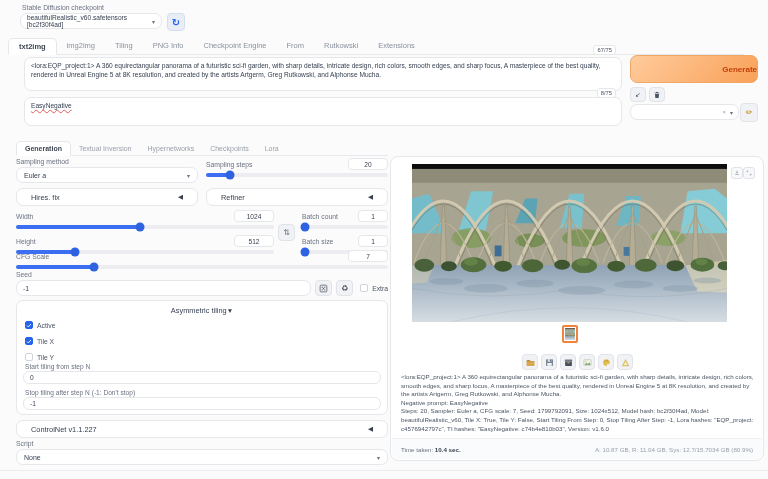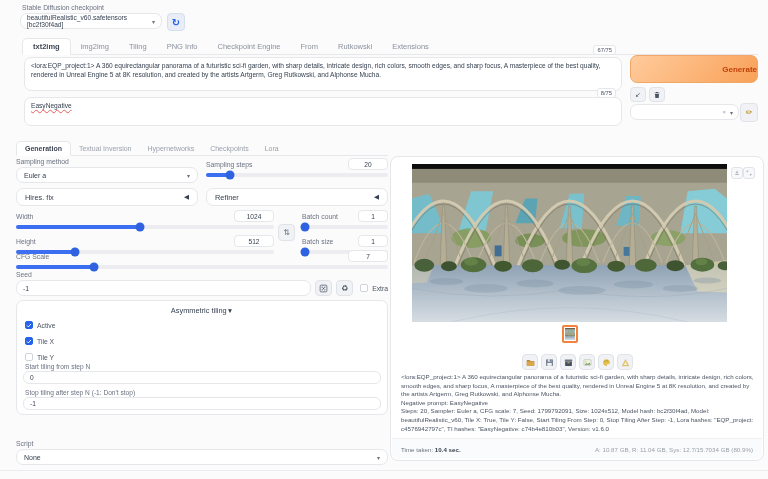--- a/index.html
+++ b/index.html
@@ -4,21 +4,21 @@
 <style>
   html,body{margin:0;padding:0;background:#fff;}
   .app{position:relative;width:768px;height:479px;background:#fbfbfc;font-family:"Liberation Sans","DejaVu Sans",sans-serif;overflow:hidden;color:#374151;}
   .lbl{font-size:6.8px;color:#6b7280;}
   .box{background:#fff;border:1px solid #e5e7eb;border-radius:7px;box-sizing:border-box;}
   
   .ckpt-label{position:absolute;left:22px;top:4px;font-size:6.8px;color:#6b7280;}
   .ckpt-dd{position:absolute;left:20px;top:13px;width:142px;height:16px;display:flex;align-items:center;justify-content:space-between;padding:0 6px;font-size:6.6px;color:#374151;}
   .refresh-btn{position:absolute;left:167px;top:13px;width:16px;height:16px;background:#e8edf7;border:1px solid #d6ddeb;border-radius:4px;display:flex;align-items:center;justify-content:center;font-size:10px;color:#2563eb;font-weight:bold;}
   
-  .tabbar{position:absolute;left:22px;top:38px;width:736px;display:flex;align-items:center;border-bottom:1px solid #e7e8ec;height:16px;}
+  .tabbar{position:absolute;left:8px;top:38px;width:736px;display:flex;align-items:flex-start;border-bottom:1px solid #e7e8ec;height:16px;}
   .tab{font-size:7.5px;color:#8b919c;padding:3px 10px;}
   .tab.active{background:#fff;border:1px solid #e5e7eb;border-bottom:1px solid #fff;border-radius:5px 5px 0 0;color:#3f4654;font-weight:bold;margin-bottom:-1px;}
   
   .prompt-wrap{position:absolute;left:24px;top:44px;width:598px;}
   .counter{position:absolute;right:6px;font-size:5.8px;color:#4b5563;background:#fff;border:1px solid #e5e7eb;border-radius:3px;padding:1px 3px;z-index:3;}
   .c1{top:1px;} .c2{top:44px;}
   .ta{position:absolute;left:0;width:598px;background:#fff;border:1px solid #e5e7eb;border-radius:7px;box-sizing:border-box;padding:3px 6px;font-size:6.6px;line-height:9px;color:#374151;overflow:hidden;}
   .ta.pos{top:13px;height:34px;} .ta.neg{top:53px;height:29px;}
   .squiggle{text-decoration:underline wavy #e35d5d 0.5px;text-underline-offset:1px;}
   
@@ -38,21 +38,21 @@
   .half{width:182px;}
   .dd{height:16px;display:flex;align-items:center;justify-content:space-between;padding:0 7px;background:#fff;border:1px solid #e5e7eb;border-radius:7px;font-size:7px;color:#374151;box-sizing:border-box;}
   .caret{font-size:6px;color:#6b7280;}
   .lrow{display:flex;align-items:center;justify-content:space-between;height:12px;}
   .numbox{width:40px;height:12px;background:#fff;border:1px solid #e5e7eb;border-radius:4px;font-size:6.6px;color:#374151;display:flex;align-items:center;justify-content:center;box-sizing:border-box;}
   .slider{position:relative;height:10px;}
   .track{position:absolute;top:3px;left:0;right:0;height:4px;background:#ececf1;border-radius:2px;}
   .fill{height:4px;background:#3b6ef0;border-radius:2px;width:var(--f);}
   .handle{position:absolute;top:5px;left:var(--f);width:9px;height:9px;border-radius:50%;background:#2e62e0;transform:translate(-50%,-50%);}
   .row2{position:absolute;top:50px;left:0;width:372px;display:flex;gap:8px;}
-  .acc{height:18px;display:flex;align-items:center;justify-content:space-between;padding:0 8px;background:#fff;border:1px solid #e5e7eb;border-radius:7px;font-size:7.4px;color:#374151;box-sizing:border-box;}
+  .acc{height:18px;display:flex;align-items:center;justify-content:space-between;padding:0 14px;background:#fff;border:1px solid #e5e7eb;border-radius:7px;font-size:7.4px;color:#374151;box-sizing:border-box;}
   .tri{font-size:6.5px;color:#374151;}
   .row3{position:absolute;top:72px;left:0;width:372px;height:46px;}
   .whblk{position:absolute;left:0;top:0;width:258px;}
   .batchblk{position:absolute;left:286px;top:0;width:86px;}
   .srow{margin-bottom:3px;}
   .swap-btn{position:absolute;left:262px;top:14px;width:15px;height:15px;background:#f1f2f5;border:1px solid #e1e3e8;border-radius:4px;display:flex;align-items:center;justify-content:center;font-size:8px;color:#6b7280;}
   .row4{position:absolute;top:112px;left:0;width:372px;}
   .row5{position:absolute;top:133px;left:0;width:372px;}
   .seed-row{display:flex;align-items:center;gap:4px;margin-top:2px;}
   .tin{height:16px;background:#fff;border:1px solid #e5e7eb;border-radius:7px;display:flex;align-items:center;padding:0 6px;font-size:6.8px;color:#374151;box-sizing:border-box;}
@@ -448,20 +448,24 @@
       <div class="cbrow tl-cb" style="top:52px">
         <div class="cb"></div>
         <span class="cblbl">Tile Y</span>
       </div>
       <div class="tl-lbl" style="top:62px">Start tiling from step N</div>
       <div class="tl-in" style="top:70px">0</div>
       <div class="tl-lbl" style="top:88px">Stop tiling after step N (-1: Don't stop)</div>
       <div class="tl-in" style="top:96px">-1</div>
     </div>
 
+    <div class="acc cnacc">
+      <span>ControlNet v1.1.227</span>
+      <span class="tri">◀</span>
+    </div>
 
     <div class="script">
       <div class="lbl" style="margin-bottom:2px">Script</div>
       <div class="dd">
         <span>None</span>
         <span class="caret">▾</span>
       </div>
     </div>
   </div>
 

